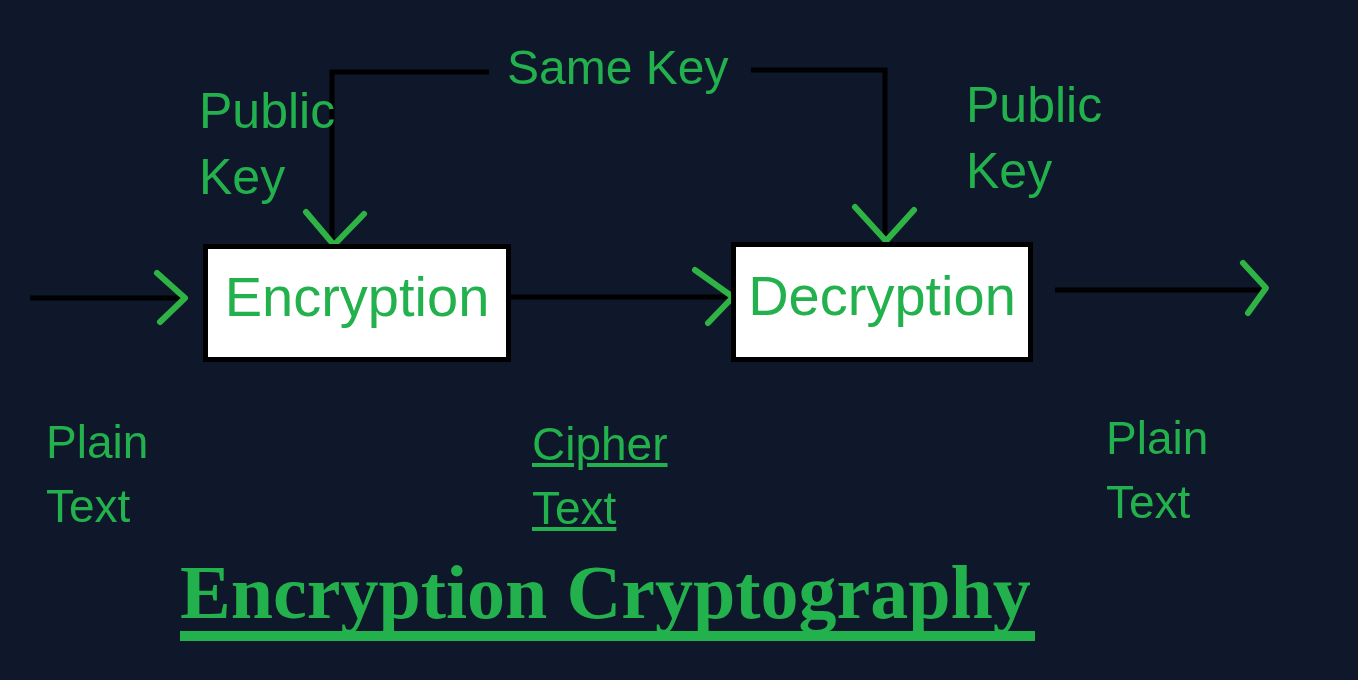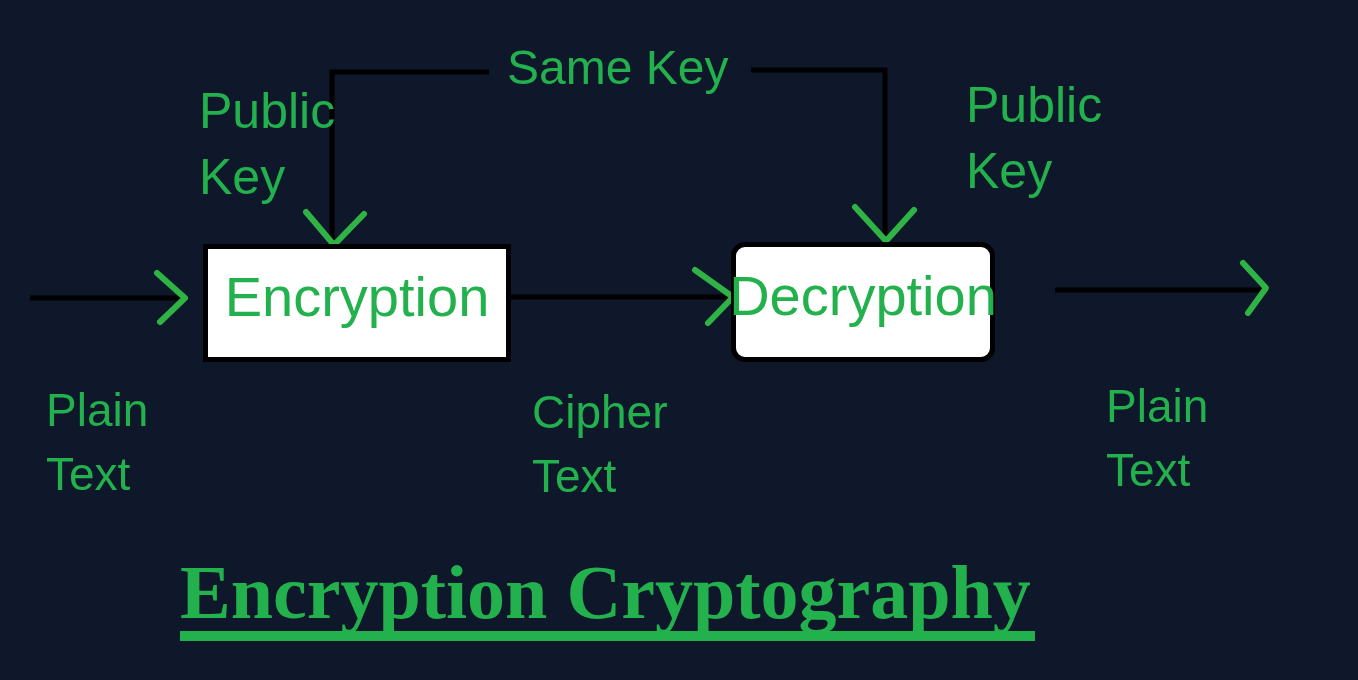--- a/index.html
+++ b/index.html
@@ -10,42 +10,42 @@
     overflow:hidden;
     font-family:"Liberation Sans", sans-serif;
   }
   #wires{position:absolute;left:0;top:0;width:1358px;height:680px;}
   .green-label{
     position:absolute;
     color:#22b14c;
     white-space:pre-line;
   }
   .lbl-key{font-size:50px;line-height:66px;margin-left:32px;}
-  .lbl-text{font-size:46px;line-height:64px;}
+  .lbl-text{font-size:46px;line-height:64px;margin-top:32px;}
   .lbl-samekey{font-size:48px;line-height:1;white-space:nowrap;}
   .node-box{
     position:absolute;
     box-sizing:border-box;
     border:5px solid #000;
     background:#ffffff;
     display:flex;align-items:center;justify-content:center;
   }
   .node-label{
     color:#22b14c;
     font-size:56px;
     padding-bottom:14px;
     white-space:nowrap;
   }
   #enc-box{left:182px;top:244px;width:308px;height:118px;margin-left:21px;}
-  #dec-box{left:731px;top:242px;width:264px;height:120px;border-radius:14px;}
+  #dec-box{left:731px;top:242px;width:302px;height:120px;}
   #same-key{left:507px;top:44px;}
   #public-key-left{left:167px;top:78px;}
   #public-key-right{left:934px;top:72px;}
   #plain-text-left{left:46px;top:378px;}
-  #cipher-text{left:532px;top:380px;}
+  #cipher-text{left:532px;top:380px;text-decoration:underline;}
   #plain-text-right{left:1106px;top:374px;}
   #main-title{
     position:absolute;
     left:180px;top:554px;
     font-family:"Liberation Serif", serif;
     font-weight:bold;
     font-size:76px;line-height:1;
     color:#22b14c;
     border-bottom:10px solid #22b14c;
     padding:0 4px 1px 0;

